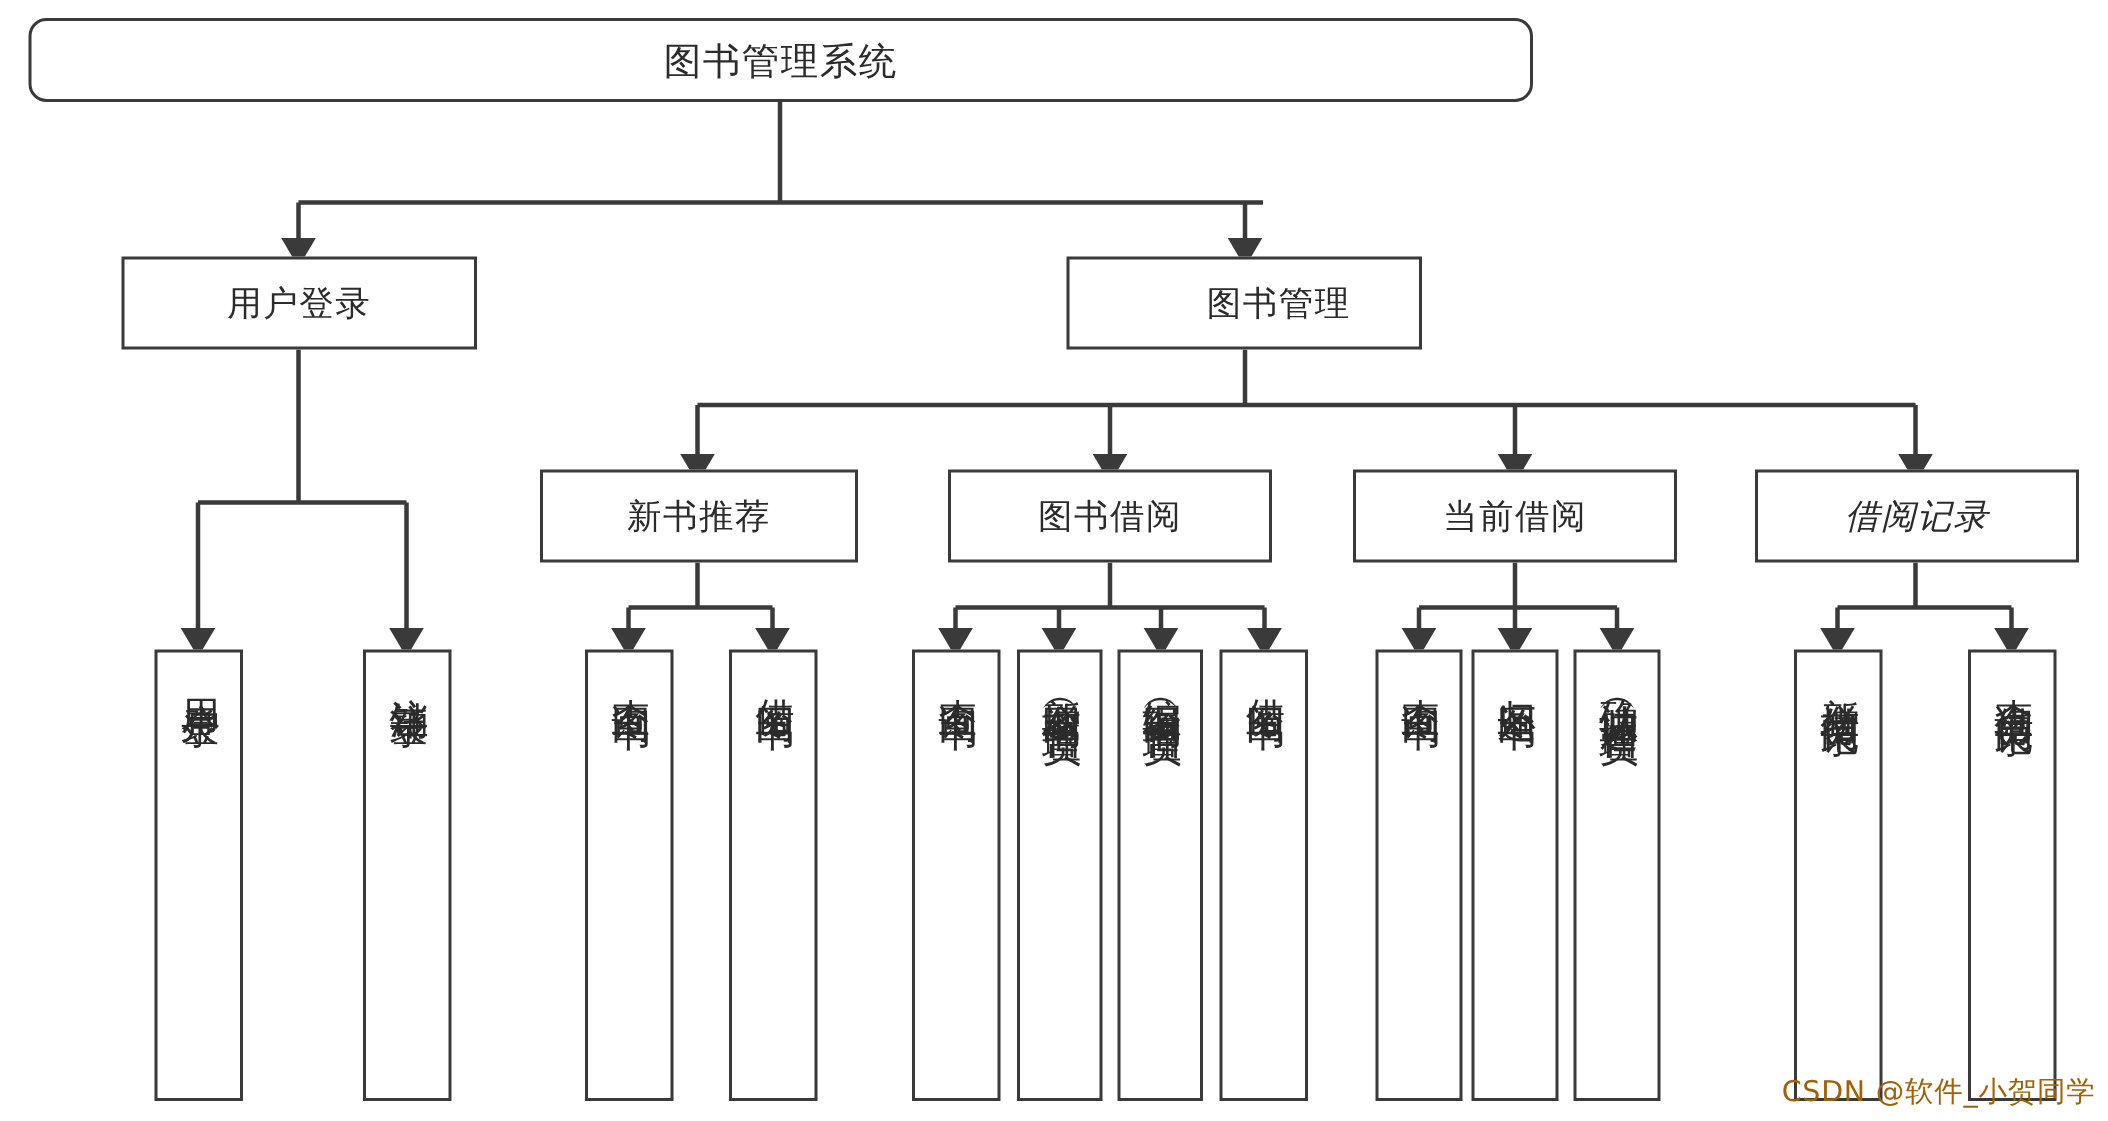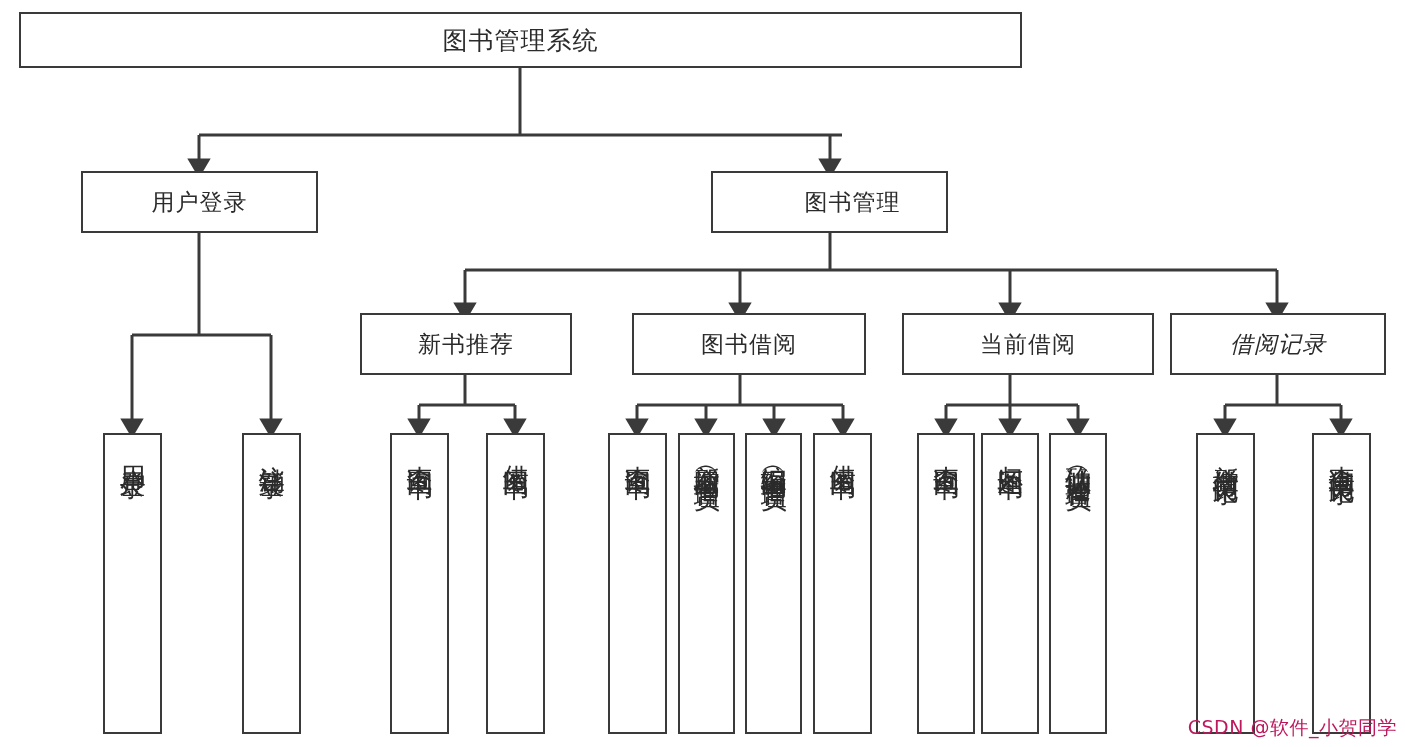--- a/index.html
+++ b/index.html
@@ -36,20 +36,21 @@
     border: 2.5px solid #3a3a3a;
     display: flex;
     align-items: center;
     justify-content: center;
     text-align: center;
     color: #2b2b2b;
     z-index: 2;
   }
   .node.root-node {
     font-size: 25px;
+    border-radius: 12px;
   }
   .node.level1-node {
     font-size: 23px;
   }
   .node.level2-node {
     font-size: 23px;
   }
   .node.leaf-node {
     font-size: 26px;
     padding: 10px 0 0 0;
@@ -67,21 +68,21 @@
   .node-label {
     display: block;
     letter-spacing: 1px;
     white-space: nowrap;
   }
   #watermark {
     position: absolute;
     right: 8px;
     bottom: 6px;
     font-size: 19px;
-    color: #be185d;
+    color: #a16207;
     letter-spacing: 0.5px;
     white-space: nowrap;
     z-index: 5;
     font-family: "DejaVu Sans", "Liberation Sans", sans-serif;
     text-align: right;
   }
 </style>
 </head>
 <body>
 
@@ -148,25 +149,25 @@
   </div>
 
   <div class="node level1-node" style="left:711px; top:171px; width:237px; height:62px;padding-left:46px;">
     <span class="node-label">图书管理</span>
   </div>
 
   <div class="node level2-node" style="left:360px; top:313px; width:212px; height:62px;">
     <span class="node-label">新书推荐</span>
   </div>
 
-  <div class="node level2-node" style="left:632px; top:313px; width:234px; height:62px;">
+  <div class="node level2-node" style="left:632px; top:313px; width:216px; height:62px;">
     <span class="node-label">图书借阅</span>
   </div>
 
-  <div class="node level2-node" style="left:902px; top:313px; width:252px; height:62px;">
+  <div class="node level2-node" style="left:902px; top:313px; width:216px; height:62px;">
     <span class="node-label">当前借阅</span>
   </div>
 
   <div class="node level2-node" style="left:1170px; top:313px; width:216px; height:62px;font-style:italic;">
     <span class="node-label">借阅记录</span>
   </div>
 
   <div class="node leaf-node" style="left:103px; top:433px; width:59px; height:301px;">
     <span class="leaf-label">用户登录</span>
   </div>

